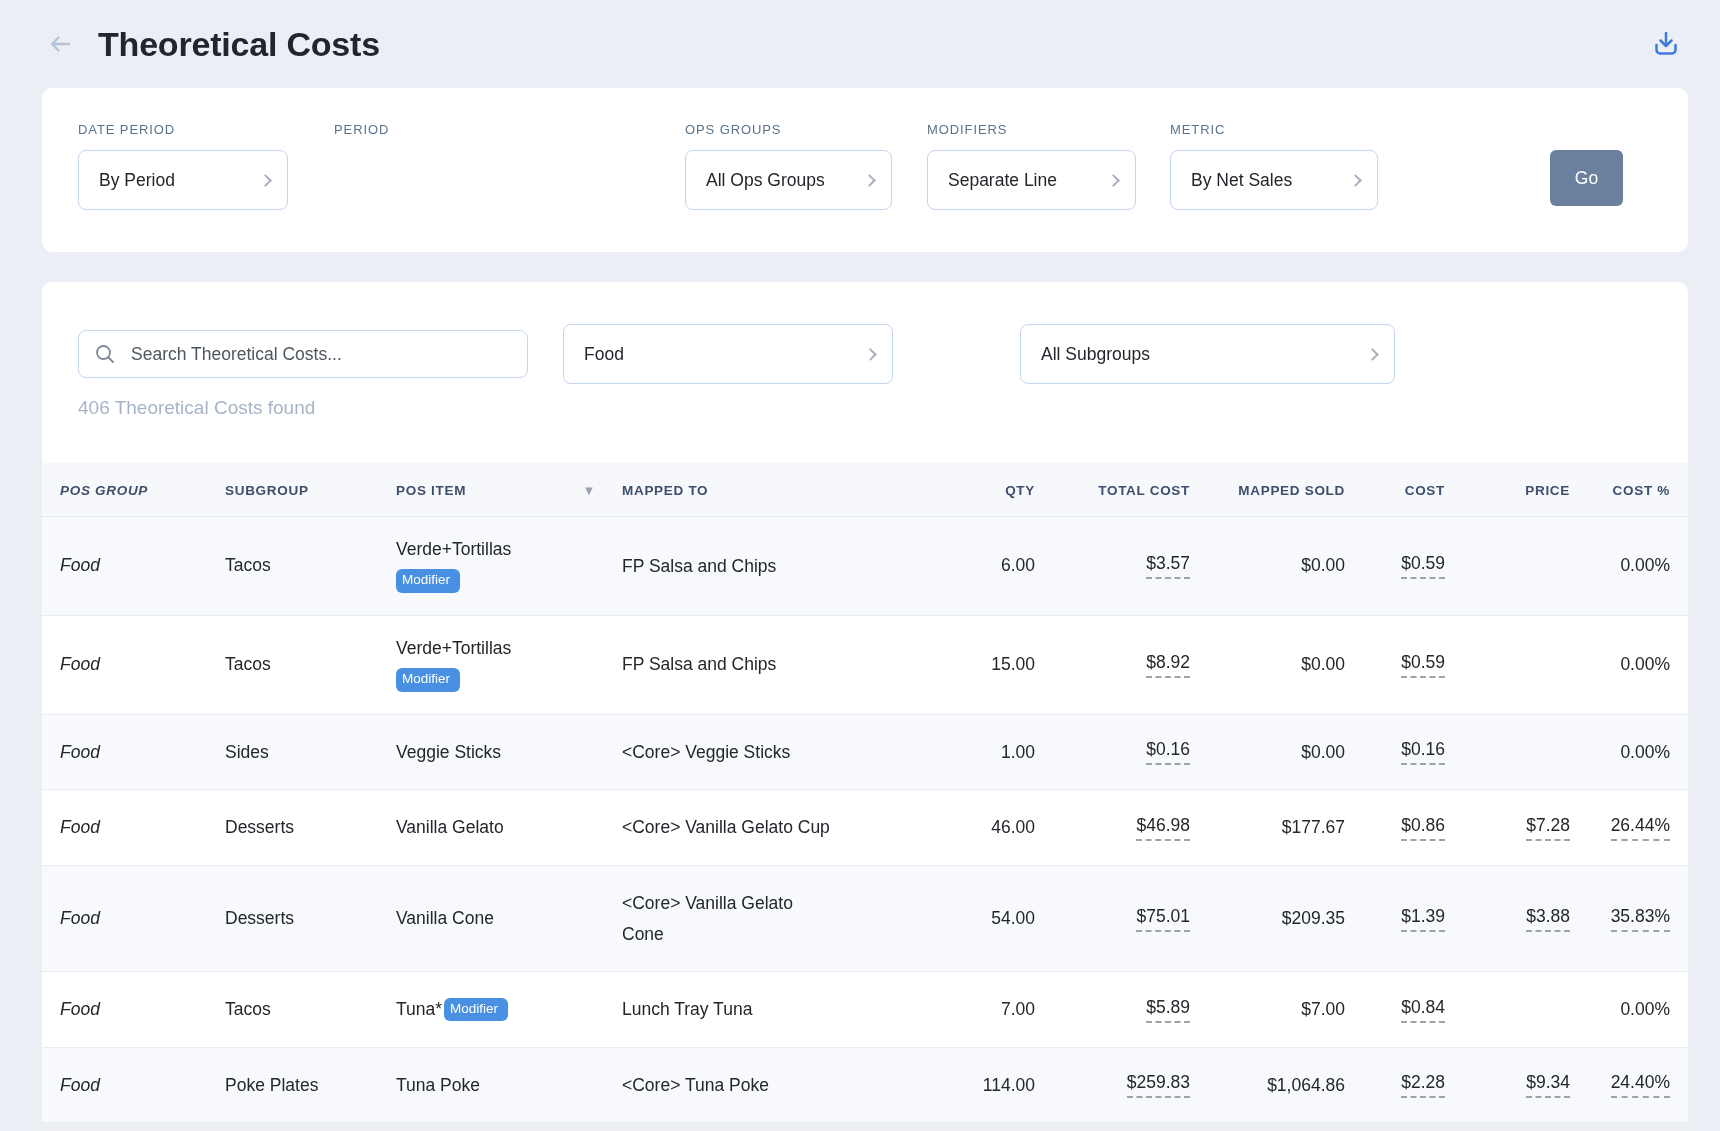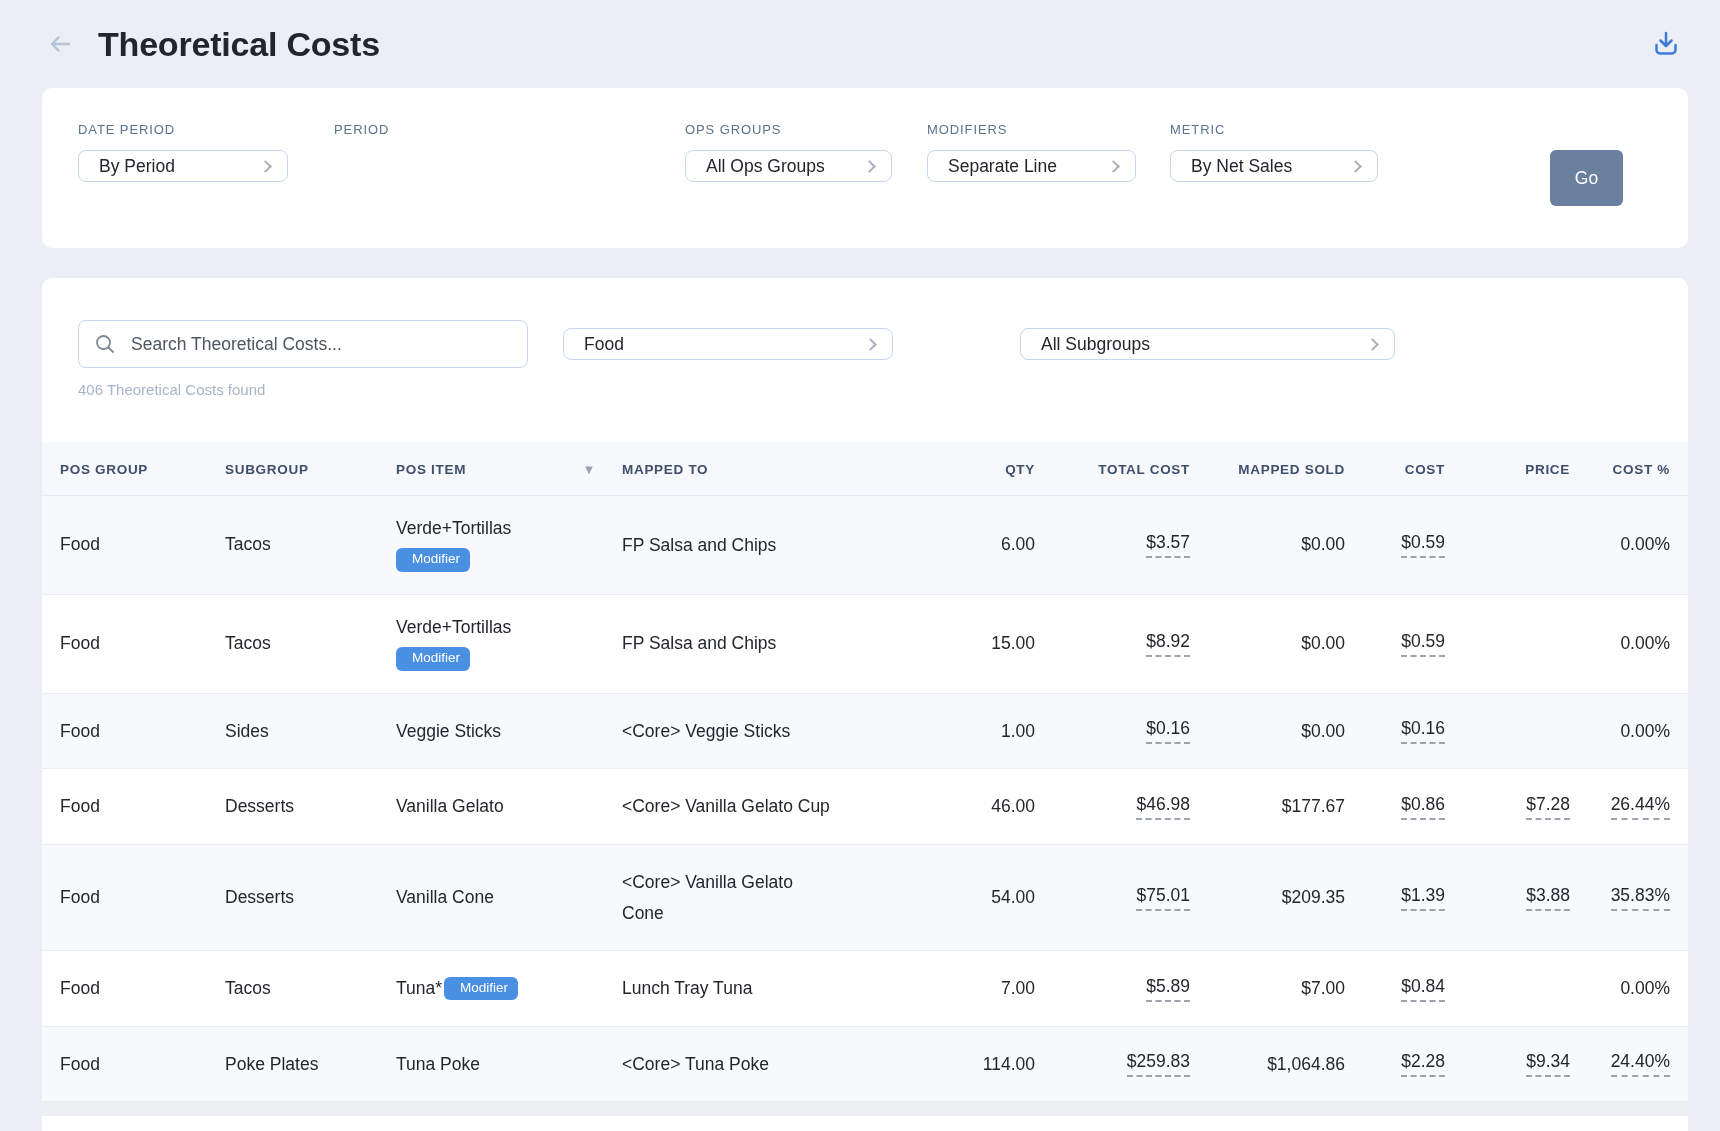--- a/index.html
+++ b/index.html
@@ -19,21 +19,21 @@
 
   
   .card { background:#FFFFFF; border-radius:10px; margin-left:42px; width:1646px; }
   .filter-card { margin-top:16px; padding:34px 36px 42px 36px; display:flex; align-items:flex-start; }
   .main-card { margin-top:30px; padding-top:42px; min-height:920px; }
 
   
   .filter-group { display:flex; flex-direction:column; }
   .filter-label { font-size:13px; font-weight:400; color:#5B7389; letter-spacing:0.9px; margin-bottom:13px; }
   .select {
-    height:32px; background:#fff; border:1px solid #C7D6EF; border-radius:8px;
+    height:60px; background:#fff; border:1px solid #C7D6EF; border-radius:8px;
     display:flex; align-items:center; justify-content:space-between;
     padding:0 17px 0 20px; font-size:17.5px; color:#23262B; cursor:pointer;
     font-family:inherit; text-align:center; white-space:nowrap;
   }
   .chev { width:9px; height:9px; border-top:2px solid #A9B0BB; border-right:2px solid #A9B0BB; transform:rotate(45deg); flex:0 0 auto; margin-left:14px; }
   .go-btn {
     margin-left:auto; margin-right:29px; margin-top:28px;
     width:73px; height:56px; border:none; border-radius:6px;
     background:#6B7F9E; color:#fff; font-size:17.5px; font-family:inherit; cursor:pointer;
   }
@@ -42,44 +42,44 @@
   .search-row { display:flex; align-items:center; padding:0 36px; }
   .search-box { position:relative; width:450px; margin-right:35px; }
   .search-box input {
     width:100%; height:48px; border:1px solid #C7D6EF; border-radius:8px;
     padding:0 16px 0 52px; font-size:17.5px; font-family:inherit; color:#23262B; outline:none;
   }
   .search-box input::placeholder { color:#4E565F; opacity:1; }
   .search-icon { position:absolute; left:16px; top:13px; }
   .group-select { width:330px; margin-right:127px; }
   .subgroup-select { width:375px; }
-  .results-text { margin:13px 0 0 36px; font-size:15px; color:#A7B4C8; }
+  .results-text { margin:13px 0 0 36px; font-size:19px; color:#A7B4C8; }
 
   
   table { width:100%; border-collapse:collapse; table-layout:fixed; margin-top:44px; }
   thead tr { background:#F6F8FB; }
   th {
     font-size:13.5px; font-weight:700; letter-spacing:0.7px; color:#3E4F6B;
     text-align:left; padding:20px 0 18px 0; border-bottom:1px solid #E7EBF1; cursor:pointer;
   }
-  th:first-child, td:first-child { padding-left:18px; }
+  th:first-child, td:first-child { padding-left:18px;font-style:italic; }
   th:last-child,  td:last-child  { padding-right:18px; }
   th.num { text-align:right; }
   .th-flex { display:flex; align-items:center; justify-content:space-between; }
   .sort-arrow { color:#9AA2AE; font-size:13px; margin-right:26px; }
   tbody td { padding:22px 0; border-bottom:1px solid #E9EDF2; font-size:17.5px; vertical-align:middle; }
   tbody tr.stripe { background:#F7F9FC; }
   td.num { text-align:right; }
   td.mapped { white-space:pre-line; line-height:1.75; padding-right:14px; }
   .item-wrap { display:flex; }
   .item-wrap.below  { flex-direction:column; align-items:flex-start; gap:9px; }
   .item-wrap.inline { flex-direction:row; align-items:center; gap:2px; }
   .badge {
     display:inline-block; background:#4A90E2; color:#fff; font-size:13.5px;
-    border-radius:6px; padding:4px 10px 5px 16px; line-height:1.1;
+    border-radius:6px; padding:4px 10px 5px 6px; line-height:1.1;
   }
   .money { display:inline-block; }
   .money.dashed { border-bottom:2px dashed #9DA3AC; padding-bottom:3px; cursor:pointer; }
   .partial-row { height:14px; background:#ECEEF1; }
 </style>
 </head>
 <body>
 
 <div class="top-bar">
   <button class="back-btn">

